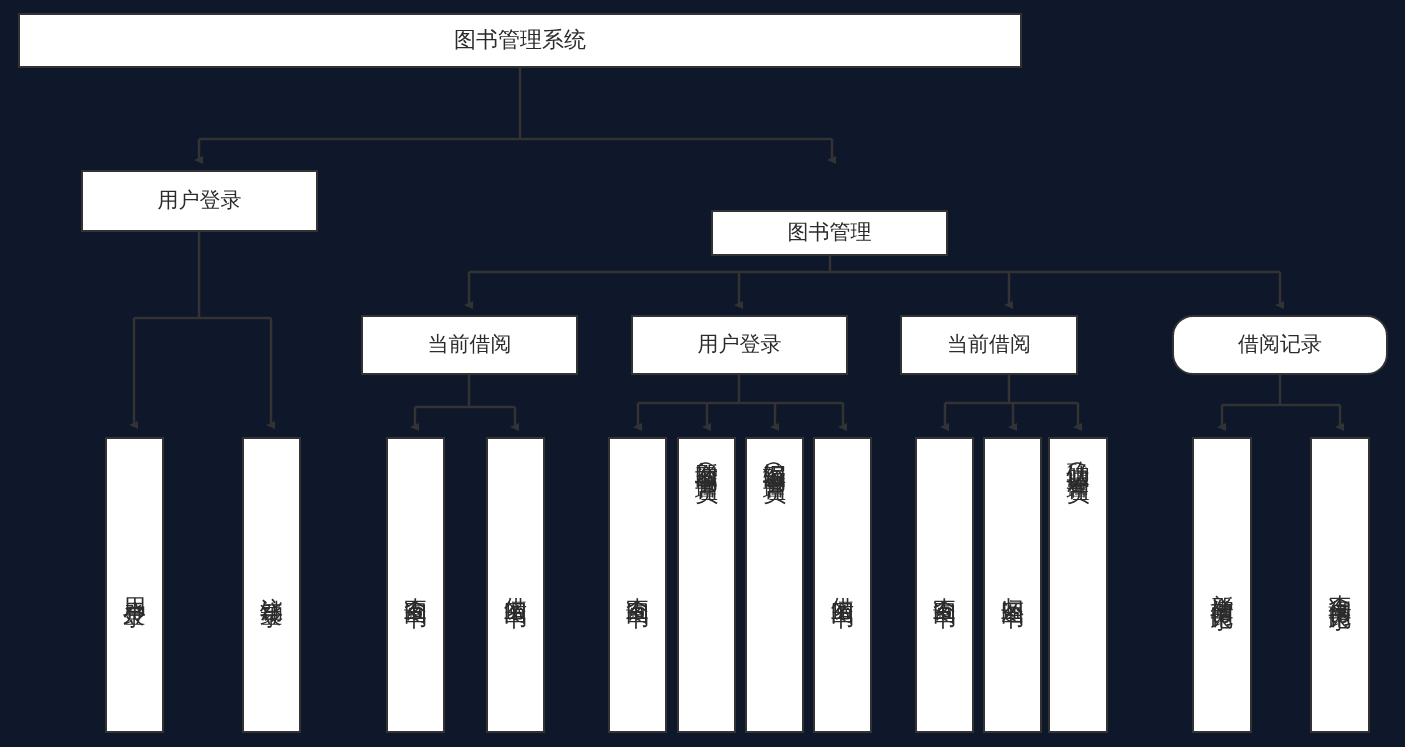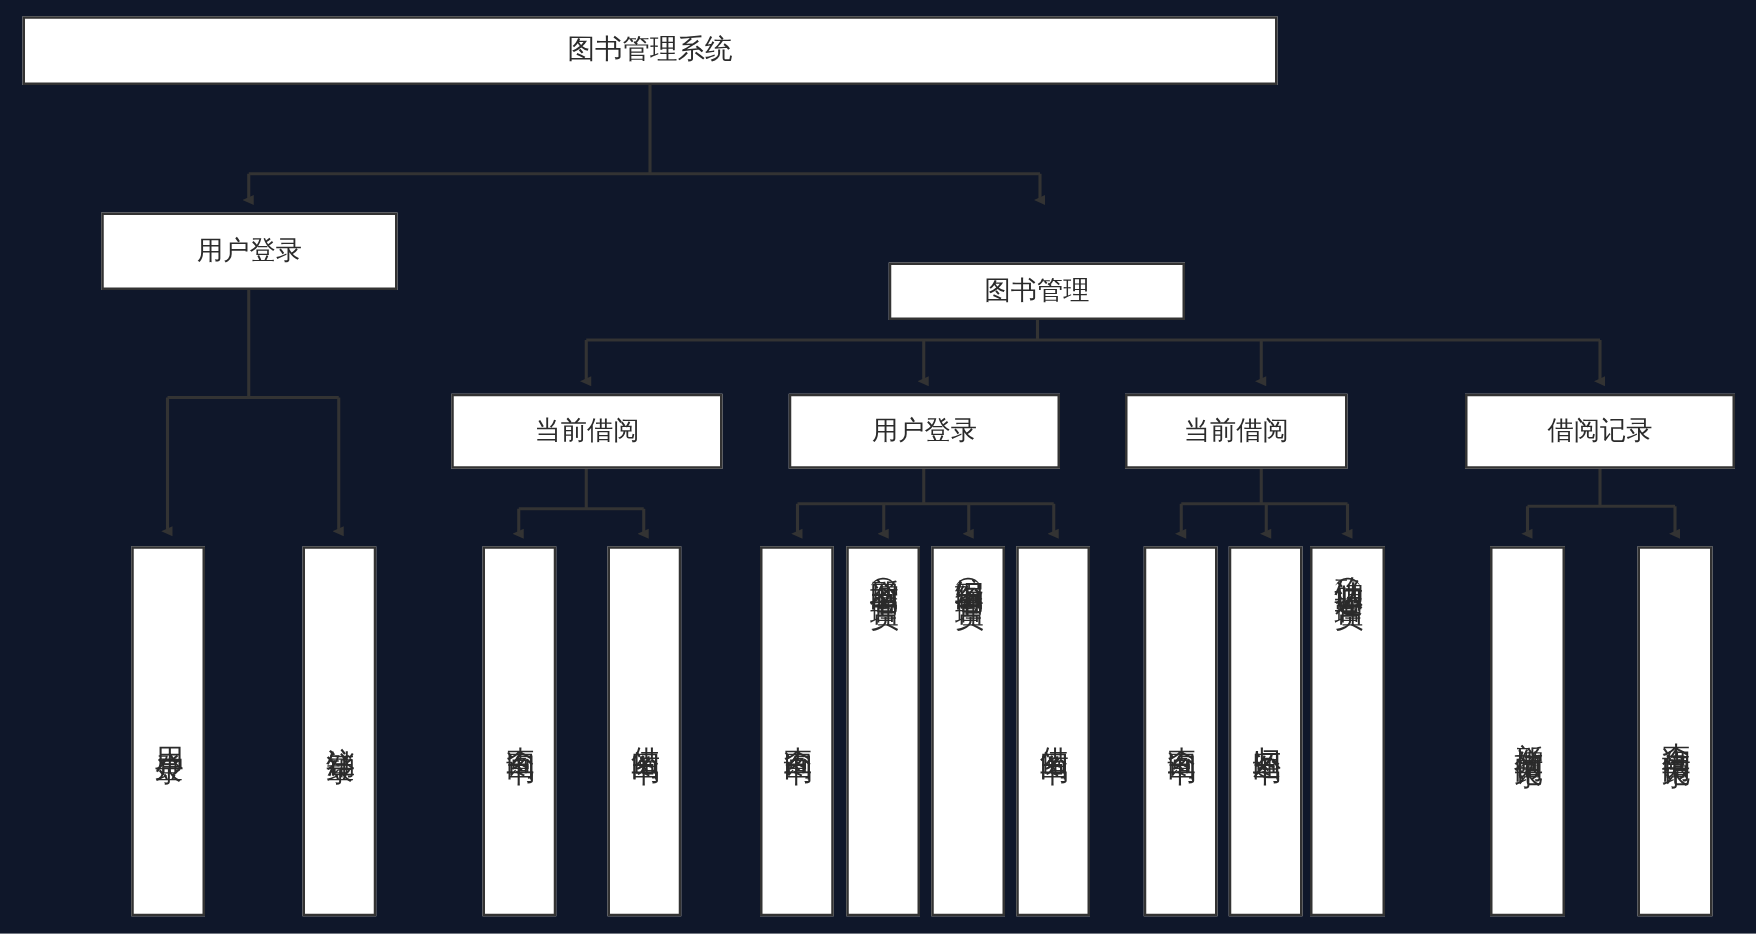--- a/index.html
+++ b/index.html
@@ -143,21 +143,21 @@
 
   <div class="node horiz" style="left:361px; top:315px; width:217px; height:60px;">
     <span class="label">当前借阅</span>
   </div>
   <div class="node horiz" style="left:631px; top:315px; width:217px; height:60px;">
     <span class="label">用户登录</span>
   </div>
   <div class="node horiz" style="left:900px; top:315px; width:178px; height:60px;">
     <span class="label">当前借阅</span>
   </div>
-  <div class="node horiz" style="left:1172px; top:315px; width:216px; height:60px;">
+  <div class="node horiz" style="left:1172px; top:315px; width:216px; height:60px;border-radius:21px;">
     <span class="label">借阅记录</span>
   </div>
 
   <div class="node vert mid" style="left:105px; top:437px; width:59px; height:296px;">
     <span class="label">用户登录</span>
   </div>
   <div class="node vert mid" style="left:242px; top:437px; width:59px; height:296px;">
     <span class="label">注销登录</span>
   </div>
 

